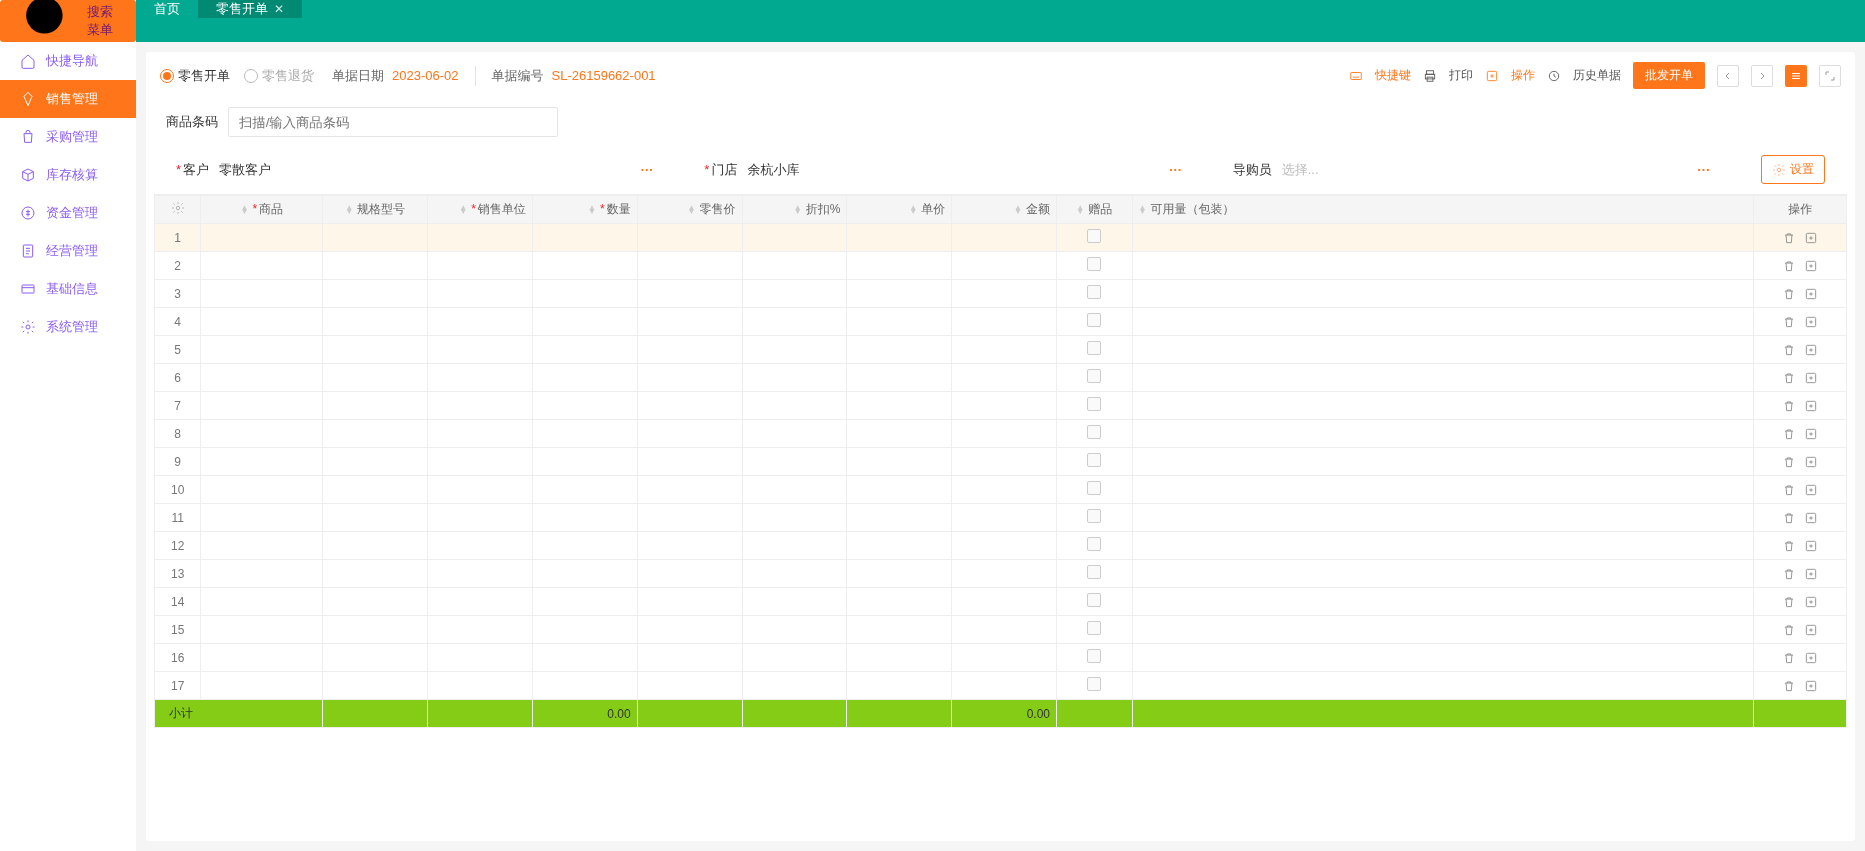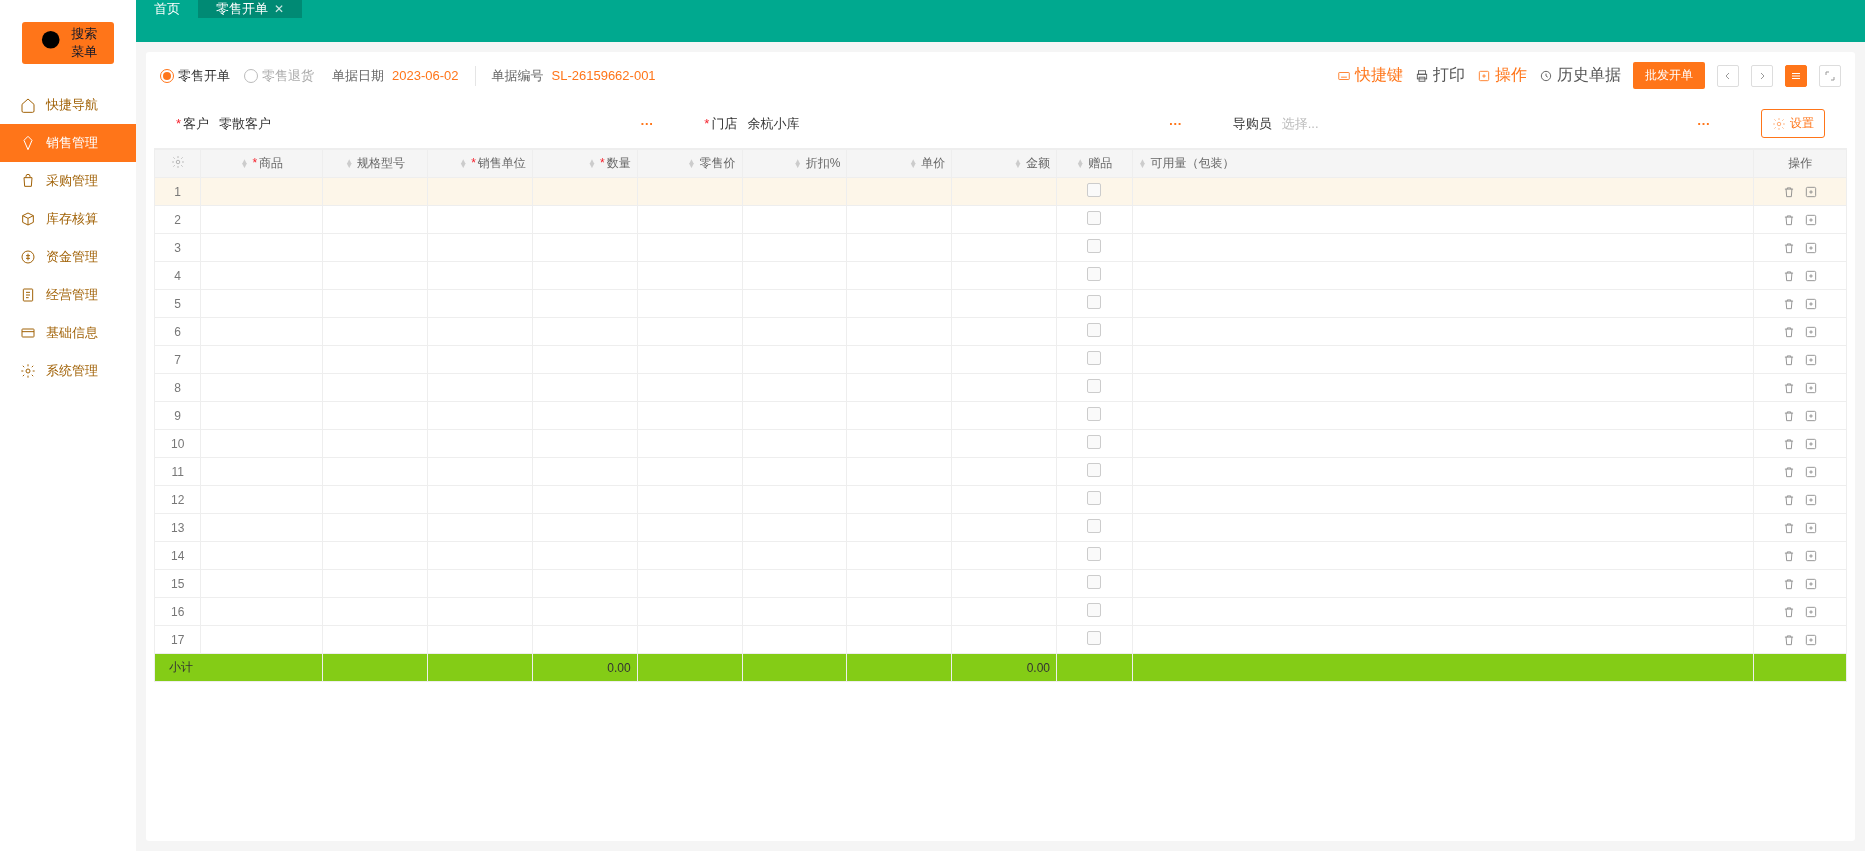--- a/index.html
+++ b/index.html
@@ -1,40 +1,40 @@
 <!DOCTYPE html>
 <html><head>
 <meta charset="utf-8">
 <style>
 *{margin:0;padding:0;box-sizing:border-box;font-family:"Microsoft YaHei",Arial,sans-serif}
 body{background:#f5f5f5;font-size:13px;color:#333;overflow:hidden}
 .app{display:flex;height:100vh}
 .sidebar{width:136px;background:#fff;display:flex;flex-direction:column}
-.search-menu{background:#ff7519;color:#0f172a;height:42px;display:flex;align-items:center;padding:0 14px;margin:22px;border-radius:3px;cursor:pointer;gap:0}
-.nav-item{height:38px;display:flex;align-items:center;padding:0 20px;gap:10px;cursor:pointer;color:#a16207}
+.search-menu{background:#ff7519;color:#701a75;height:42px;display:flex;align-items:center;padding:0 14px;margin:0;border-radius:3px;cursor:pointer;gap:0}
+.nav-item{height:38px;display:flex;align-items:center;padding:0 20px;gap:10px;cursor:pointer;color:#8b5cf6}
 .nav-item.active{background:#ff7519;color:#fff}
 .nav-item svg{width:16px;height:16px;stroke:currentColor;fill:none;stroke-width:1.5}
 .main{flex:1;display:flex;flex-direction:column;min-width:0}
 .tabs{height:42px;background:#00a98f;display:flex;align-items:flex-start}
 .tab{padding:0 18px;display:flex;align-items:center;color:#fff;cursor:pointer;gap:6px}
 .tab.active{background:#008a74}
 .tab .close{opacity:.8;font-size:12px}
 .content{margin:10px;background:#fff;border-radius:3px;flex:1;display:flex;flex-direction:column;min-height:0}
 .header-row{display:flex;align-items:center;padding:10px 14px;justify-content:space-between;gap:20px}
 .left-group{display:flex;align-items:center;gap:18px}
 .radio-group{display:flex;gap:14px}
 .radio{display:flex;align-items:center;gap:4px;cursor:pointer}
 .radio-dot{width:14px;height:14px;border:1px solid #bbb;border-radius:50%;display:inline-block;position:relative}
 .radio.selected .radio-dot{border-color:#ff7519}
 .radio.selected .radio-dot:after{content:"";width:8px;height:8px;background:#ff7519;border-radius:50%;position:absolute;top:2px;left:2px}
 .lbl{color:#666}
 .val-orange{color:#ff7519;margin-right:8px}
 .divider{width:1px;height:20px;background:#e5e5e5}
 .right-tools{display:flex;align-items:center;gap:12px}
-.tool{display:flex;align-items:center;gap:4px;color:#555;cursor:pointer;font-size:16px}
+.tool{display:flex;align-items:center;gap:12px;color:#555;cursor:pointer;font-size:12px}
 .tool svg{width:14px;height:14px;stroke:currentColor;fill:none;stroke-width:1.5}
 .tool.orange{color:#ff7519}
 .btn-primary{background:#ff7519;color:#fff;padding:5px 12px;border-radius:2px;border:none;cursor:pointer;font-size:12px}
 .nav-btn{width:22px;height:22px;border:1px solid #ddd;background:#fff;display:flex;align-items:center;justify-content:center;cursor:pointer;color:#999;border-radius:2px}
 .nav-btn.filled{background:#ff7519;border-color:#ff7519;color:#fff}
 .barcode-row{padding:8px 20px;display:flex;align-items:center;gap:10px}
 .barcode-input{width:330px;height:30px;border:1px solid #e5e5e5;padding:0 10px;border-radius:2px}
 .filter-row{padding:10px 30px;display:flex;align-items:center;gap:50px}
 .filter-item{display:flex;align-items:center;gap:10px;flex:1}
 .req{color:#f5222d;margin-right:2px}
@@ -215,20 +215,24 @@
               </svg>
             </button>
           <button class="nav-btn">
               <svg viewBox="0 0 24 24" width="12" height="12">
                 <path d="M4 4h6M4 4v6M20 20h-6M20 20v-6" stroke="currentColor" fill="none" stroke-width="2"></path>
               </svg>
             </button>
         </div>
       </div>
 
+      <div class="barcode-row">
+        <span>商品条码</span>
+        <input class="barcode-input" placeholder="扫描/输入商品条码" style="">
+      </div>
 
       <div class="filter-row">
         <div class="filter-item">
           <span><span class="req">*</span><span>客户</span></span>
           <span class="filter-value">零散客户</span>
           <span class="more-dots">⋯</span>
         </div>
         <div class="filter-item">
           <span><span class="req">*</span><span>门店</span></span>
           <span class="filter-value">余杭小库</span>

